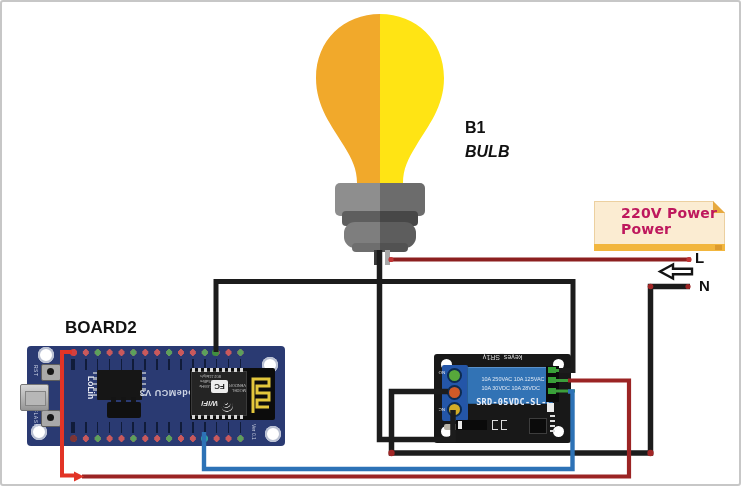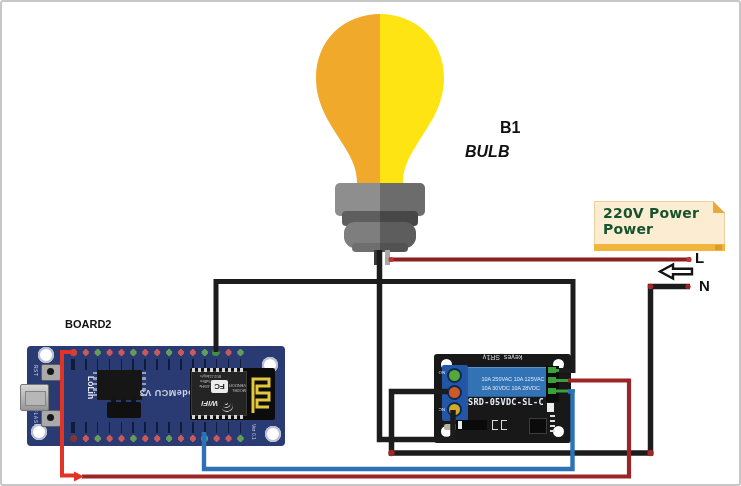--- a/index.html
+++ b/index.html
@@ -11,21 +11,21 @@
   .lbl-small{font-size:15px;font-weight:600;}
   
   #note{left:592px;top:199px;width:131px;height:51px;z-index:10;}
   #note .paper{position:absolute;left:0;top:0;width:131px;height:44px;background:#fbecd2;
     border:1px solid #ecd0a0;box-sizing:border-box;
     clip-path:polygon(0 0,calc(100% - 12px) 0,100% 12px,100% 100%,0 100%);}
   #note .fold{position:absolute;right:0;top:0;width:12px;height:12px;background:#e7a93e;
     clip-path:polygon(0 0,100% 100%,0 100%);}
   #note .strip{position:absolute;left:0;top:43px;width:131px;height:7px;background:#f2b63e;}
   #note .strip::after{content:"";position:absolute;right:3px;top:1px;width:7px;height:5px;background:#dd9b2e;}
-  #note .txt{position:absolute;left:9px;top:4px;color:#14532d;font-weight:bold;font-size:14px;
+  #note .txt{position:absolute;left:27px;top:4px;color:#be185d;font-weight:bold;font-size:14px;
     line-height:16px;font-family:"DejaVu Sans",sans-serif;letter-spacing:.2px;}
   
   #board{left:25px;top:344px;width:258px;height:100px;background:#2a3a72;border-radius:4px;z-index:10;}
   .hole{position:absolute;width:16px;height:16px;border-radius:50%;background:#fff;box-shadow:inset 0 0 0 2px #b9c0d2;}
   .hole-s{position:absolute;width:11px;height:11px;border-radius:50%;background:#fff;}
   .pinrow{position:absolute;width:180px;height:9px;
     background-image:
       radial-gradient(circle 3.1px at 6px 4.5px,#5ca05c 99%,transparent 100%),
       radial-gradient(circle 3.1px at 6px 4.5px,#c9595c 99%,transparent 100%);
     background-size:35.7px 9px,11.9px 9px;background-position:23.8px 0,0 0;background-repeat:repeat-x;}
@@ -61,22 +61,22 @@
   #arcs,#arcs::before,#arcs::after{border-top:1.6px solid #ddd;border-radius:50%;}
   #arcs::before{content:"";position:absolute;left:2px;top:3px;width:8px;height:8px;}
   #arcs::after{content:"";position:absolute;left:4px;top:6px;width:4px;height:4px;}
   .tinytext{position:absolute;transform:rotate(180deg);color:#bfbfbf;font-size:4px;line-height:5px;white-space:pre-line;}
   #ver-txt{position:absolute;left:224px;top:78px;writing-mode:vertical-rl;font-size:5px;color:#c8cede;}
   
   #relay{left:432px;top:352px;width:137px;height:89px;background:#181818;border-radius:3px;z-index:10;}
   #keyes{position:absolute;left:30px;top:0px;width:77px;transform:rotate(180deg);color:#ddd;font-size:7px;text-align:center;}
   #termblock{position:absolute;left:8px;top:11px;width:26px;height:56px;background:#2456a8;border-radius:2px;}
   .screw{position:absolute;left:5px;width:15px;height:15px;border-radius:50%;border:2px solid #0d2b50;box-sizing:border-box;}
-  #cube{position:absolute;left:33px;top:13px;width:86px;height:30px;background:#3273b5;border:1px solid #275d94;
-    border-top-color:#5a92cc;box-sizing:border-box;border-radius:2px;color:#dfe8f4;text-align:left;}
+  #cube{position:absolute;left:33px;top:13px;width:86px;height:37px;background:#3273b5;border:1px solid #275d94;
+    border-top-color:#5a92cc;box-sizing:border-box;border-radius:2px;color:#dfe8f4;text-align:right;}
   #cube .r1,#cube .r2{font-size:8px;transform:scale(.68);transform-origin:center top;white-space:nowrap;line-height:9px;}
   #cube .r3{font-family:"DejaVu Sans Mono",monospace;font-weight:bold;font-size:8.5px;color:#e8eef8;margin-top:3px;letter-spacing:.3px;}
   #hdr{position:absolute;left:112px;top:12px;width:13px;height:36px;background:#0b0b0b;}
   .gpin{position:absolute;left:114px;width:8px;height:6px;background:#36a336;}
   #led{position:absolute;left:113px;top:49px;width:7px;height:9px;background:#ededed;}
   #sidemarks{position:absolute;left:116px;top:60px;width:5px;height:18px;
     background:repeating-linear-gradient(0deg,#ddd 0 2px,transparent 2px 5px);}
   .tn{position:absolute;left:2px;font-size:8px;color:#eee;transform:rotate(180deg) scale(.55);transform-origin:center;}
   #resistor{position:absolute;left:10px;top:70px;width:17px;height:6px;background:#b9b3a6;border-radius:2px;}
   #resistor::after{content:"";position:absolute;left:7px;top:0;width:3px;height:6px;background:#555;}
@@ -229,19 +229,19 @@
     <polyline points="202,430 202,467 570.5,467 570.5,389.5 566,389.5" fill="none" stroke="#2d72b6" stroke-width="4.4"></polyline>
 
     <circle cx="389.5" cy="451" r="3.2" fill="#a12626"></circle>
     <circle cx="648.5" cy="451" r="3.2" fill="#a12626"></circle>
     <circle cx="648.5" cy="284.5" r="2.8" fill="#a12626"></circle>
     <circle cx="686" cy="284.5" r="2.6" fill="#9b2525"></circle>
     <circle cx="389" cy="257.5" r="2.6" fill="#c13434"></circle>
     <circle cx="687" cy="257.5" r="2.6" fill="#c13434"></circle>
   </svg>
 
-  <div class="lbl" style="left:463px;top:117px;margin-left:35px;">B1</div>
+  <div class="lbl" style="left:463px;top:117px;">B1</div>
   <div class="lbl" style="left:463px;top:141px;font-style:italic;">BULB</div>
-  <div class="lbl" style="left:63px;top:316px;font-size:11px;">BOARD2</div>
+  <div class="lbl" style="left:63px;top:316px;font-size:17px;">BOARD2</div>
   <div class="lbl lbl-small" style="left:693px;top:247px;">L</div>
   <div class="lbl lbl-small" style="left:697px;top:275px;">N</div>
 
 </div>
 
 </body></html>

